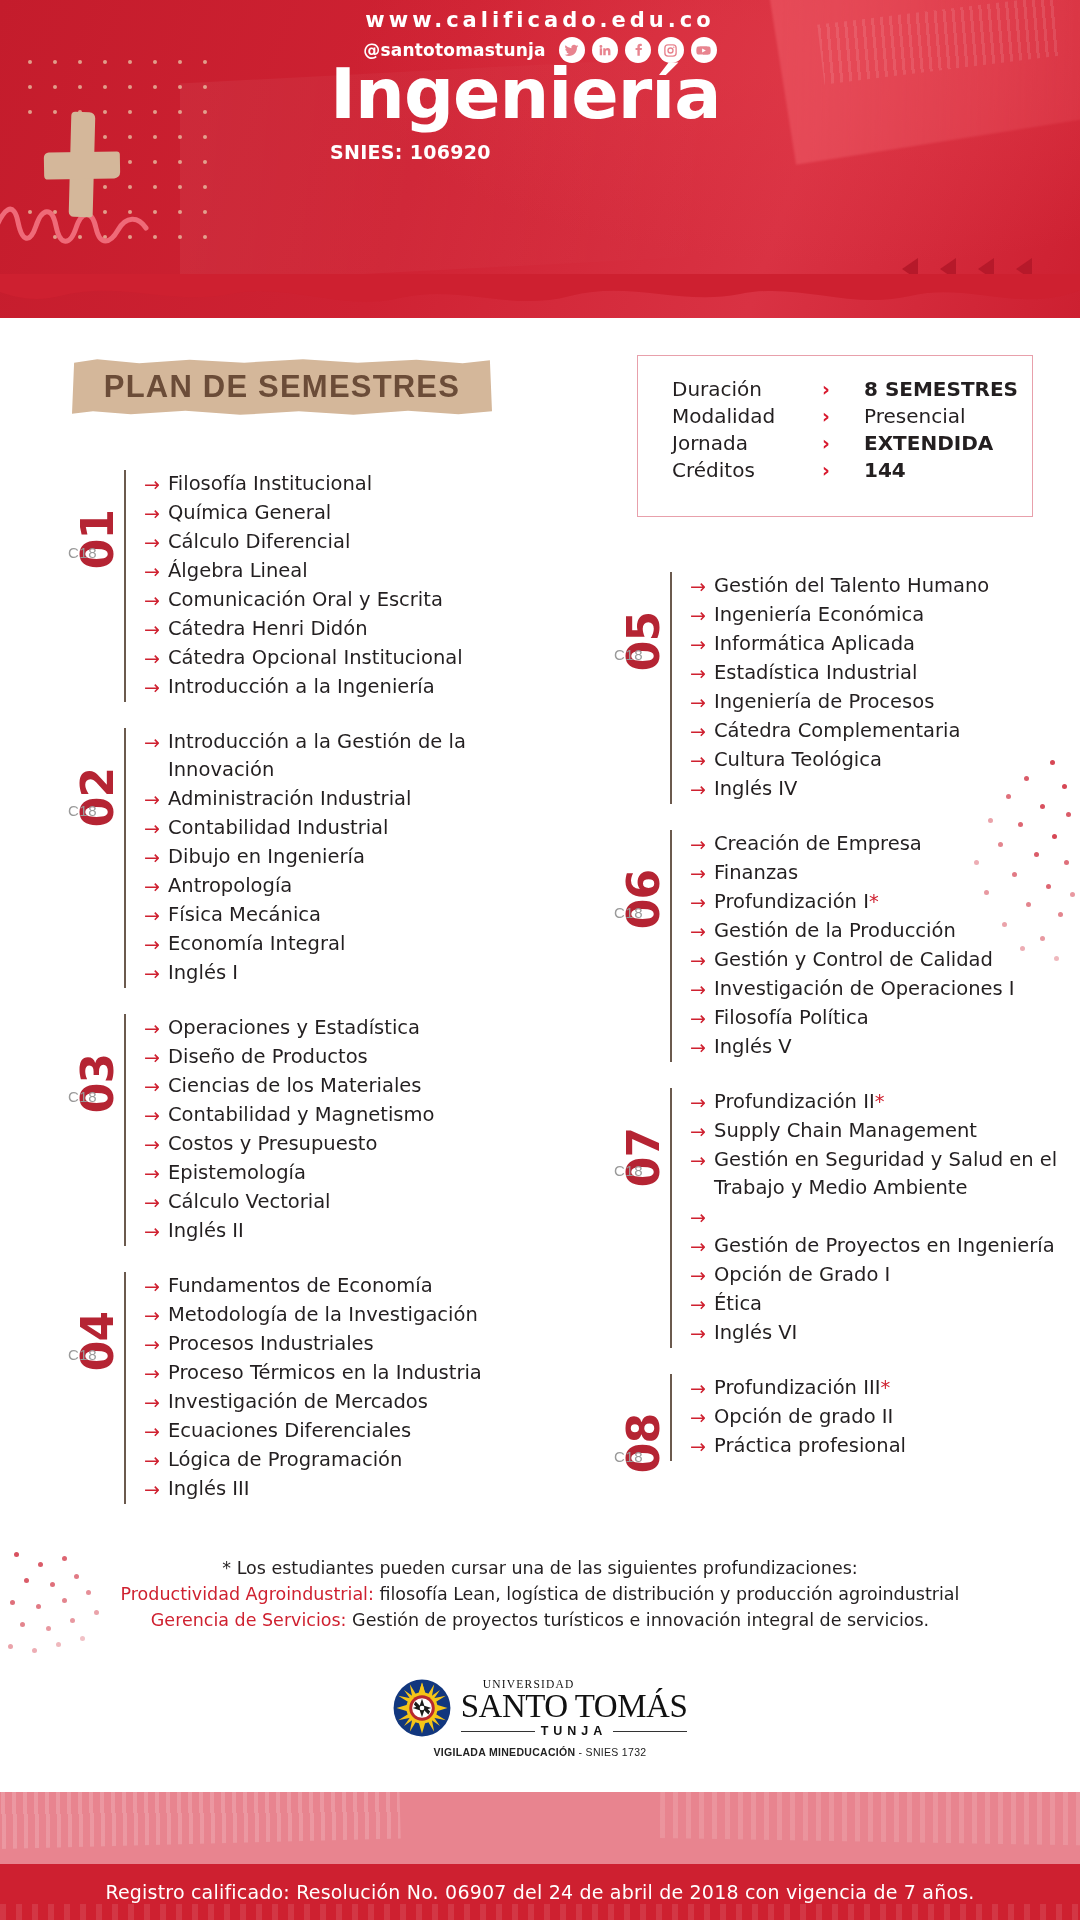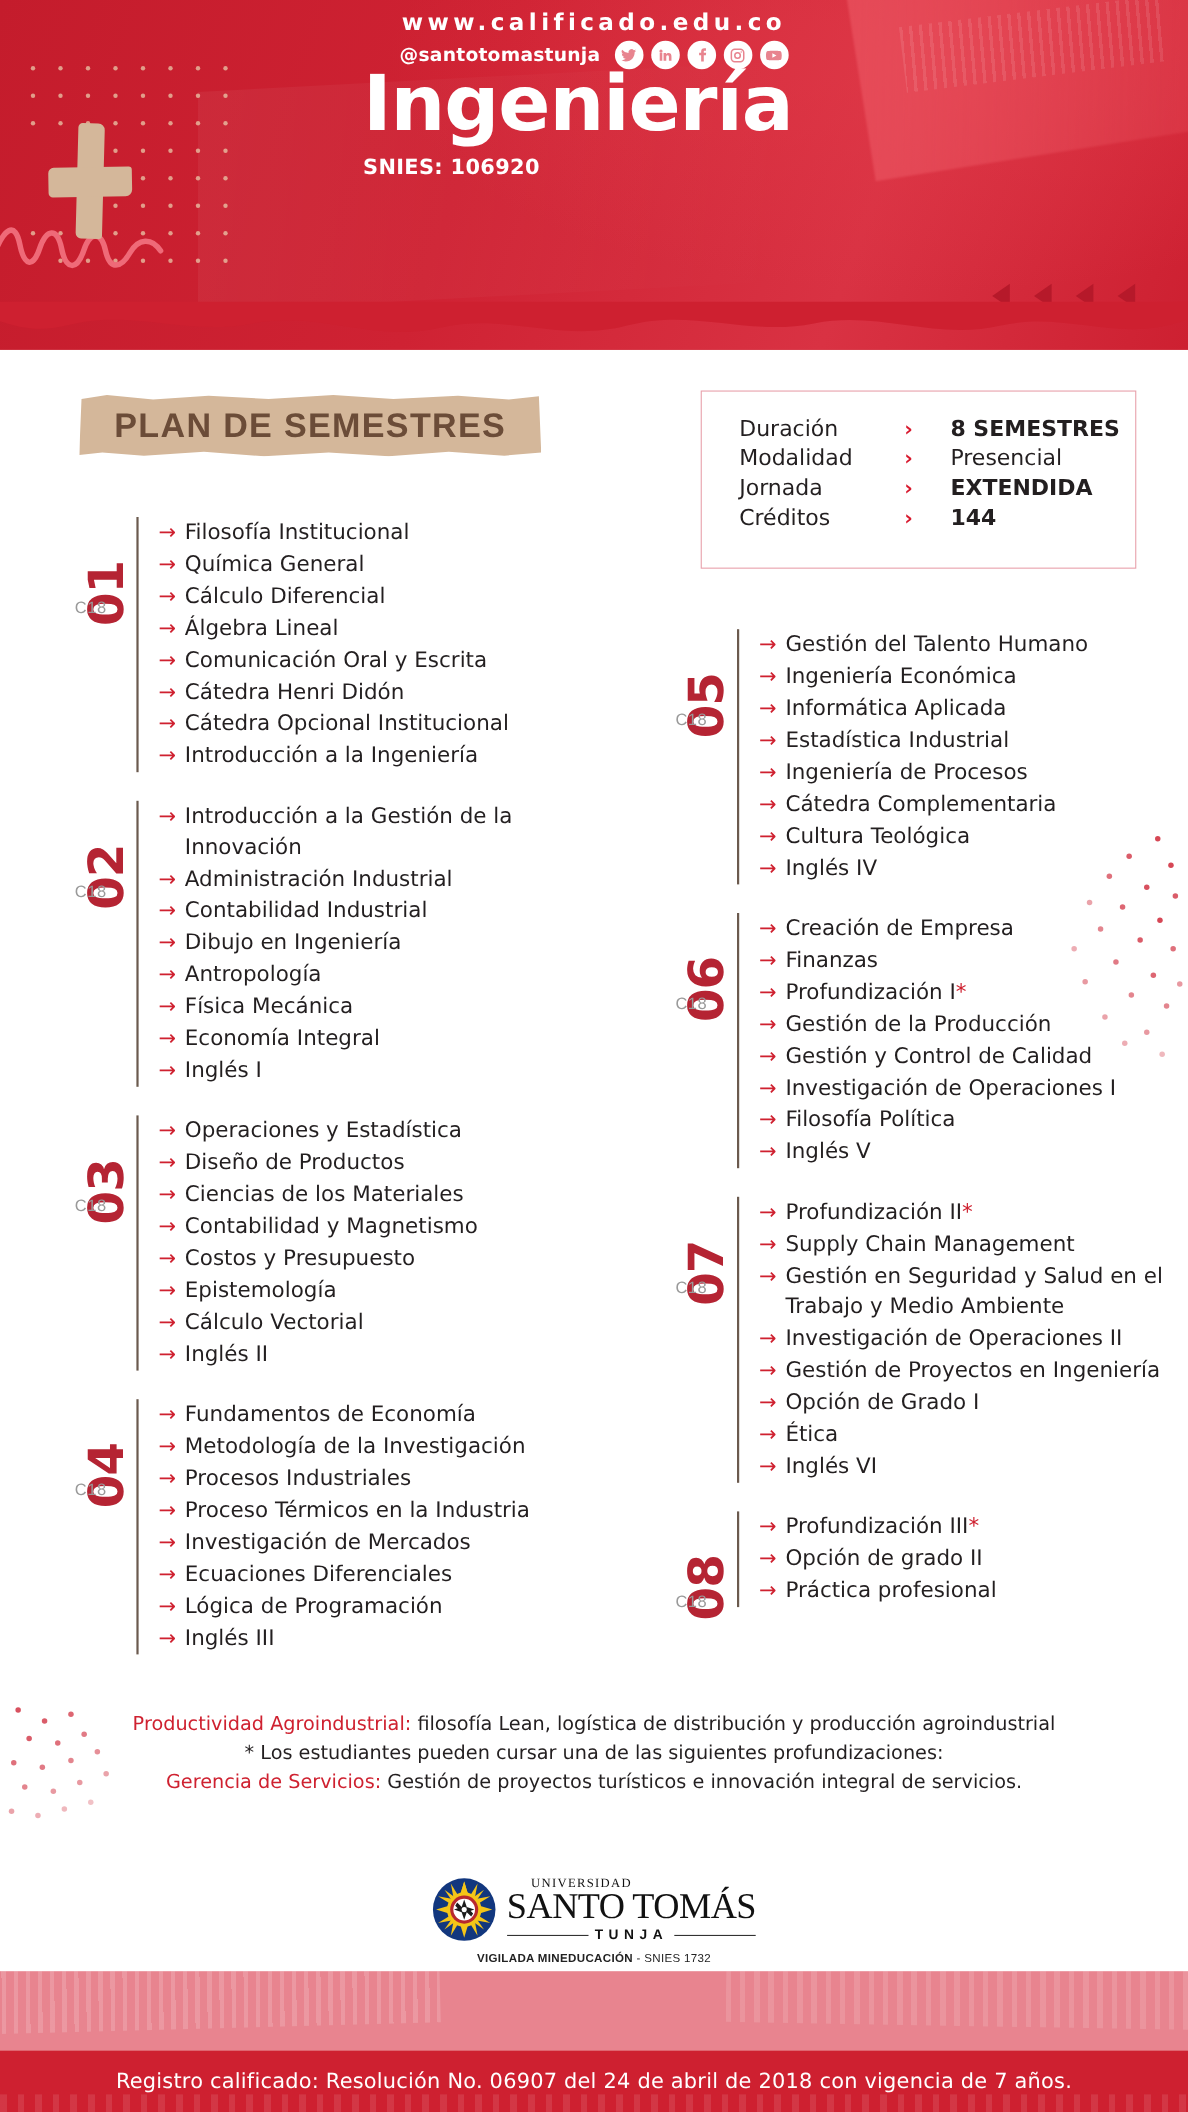--- a/index.html
+++ b/index.html
@@ -181,21 +181,21 @@
   .footnote {
     position:absolute; left:0; top:1555px; width:1080px;
     text-align:center;
     font-family:"DejaVu Sans", sans-serif;
     font-size:17.5px; line-height:26px; color:#231f20;
   }
   .footnote .red { color:#cf2130; }
 
   
   .logo-wrap { position:absolute; left:0; top:1678px; width:1080px; text-align:center; }
-  .logo-inner { display:inline-flex; align-items:center; gap:10px;margin-top:28px; }
+  .logo-inner { display:inline-flex; align-items:center; gap:10px; }
   .logo-mark { width:58px; height:58px; }
   .logo-text { text-align:left; }
   .logo-univ {
     font-family:"Liberation Serif", serif; font-size:11.5px; letter-spacing:1.2px;
     color:#111; margin-left:22px; line-height:12px;
   }
   .logo-name {
     font-family:"Liberation Serif", serif; font-size:33px; line-height:33px;
     color:#111; letter-spacing:-.5px;
   }
@@ -651,21 +651,20 @@
         <div class="course">
           <span class="arrow">→</span>
           <span class="course-name">Supply Chain Management</span>
         </div>
         <div class="course">
           <span class="arrow">→</span>
           <span class="course-name">Gestión en Seguridad y Salud en el Trabajo y Medio Ambiente</span>
         </div>
         <div class="course">
           <span class="arrow">→</span>
-          <span class="course-name">Investigación de Operaciones II</span>
         </div>
         <div class="course">
           <span class="arrow">→</span>
           <span class="course-name">Gestión de Proyectos en Ingeniería</span>
         </div>
         <div class="course">
           <span class="arrow">→</span>
           <span class="course-name">Opción de Grado I</span>
         </div>
         <div class="course">
@@ -741,24 +740,24 @@
     <span class="d" style="left: 42px; top: 74px; opacity: 0.5;"></span>
     <span class="d" style="left: 66px; top: 66px; opacity: 0.5;"></span>
     <span class="d" style="left: 90px; top: 58px; opacity: 0.45;"></span>
     <span class="d" style="left: 4px; top: 92px; opacity: 0.45;"></span>
     <span class="d" style="left: 28px; top: 96px; opacity: 0.4;"></span>
     <span class="d" style="left: 52px; top: 90px; opacity: 0.35;"></span>
     <span class="d" style="left: 76px; top: 84px; opacity: 0.3;"></span>
   </div>
 
 <div class="footnote">
+  <div>* Los estudiantes pueden cursar una de las siguientes profundizaciones:</div>
   <div>
     <span class="red">Productividad Agroindustrial:</span><span> filosofía Lean, logística de distribución y producción agroindustrial</span>
   </div>
-  <div>* Los estudiantes pueden cursar una de las siguientes profundizaciones:</div>
   <div>
     <span class="red">Gerencia de Servicios:</span><span> Gestión de proyectos turísticos e innovación integral de servicios.</span>
   </div>
 </div>
 
 <div class="logo-wrap">
   <div class="logo-inner">
     <svg class="logo-mark" viewBox="0 0 100 100">
       <circle cx="50" cy="50" r="49" fill="#12377e"></circle>
       <g fill="#f5c518">

